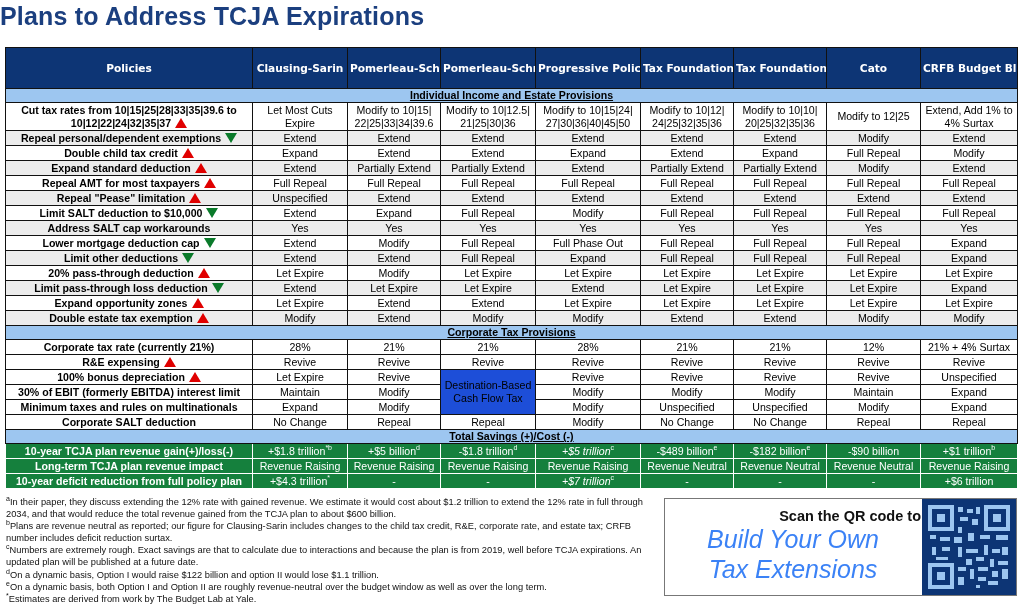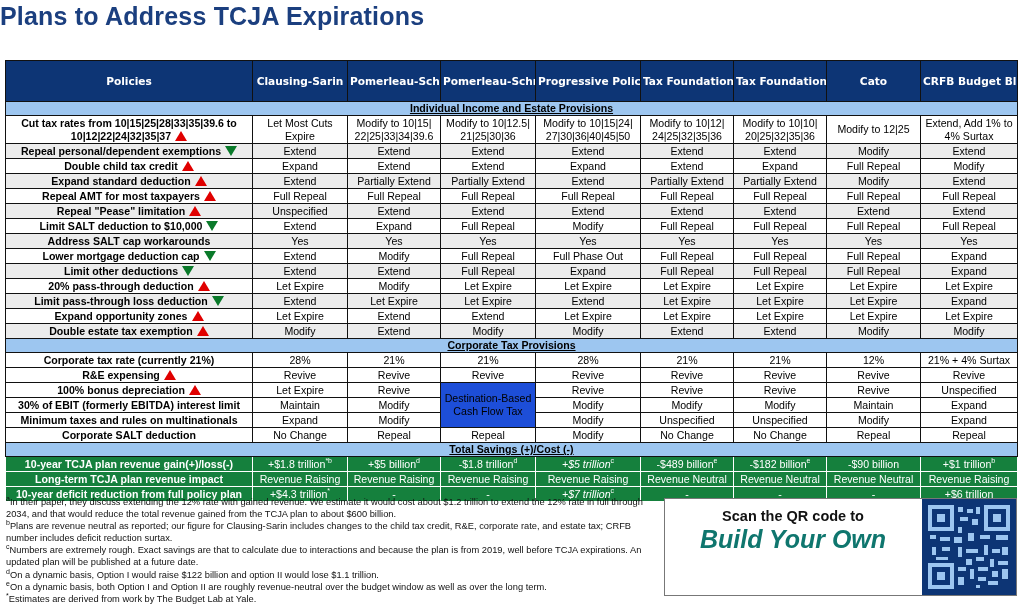--- a/index.html
+++ b/index.html
@@ -1,38 +1,38 @@
 <!DOCTYPE html>
 <html><head>
 <meta charset="utf-8">
 <style>
   html,body{margin:0;padding:0;background:#fff;}
   body{width:1024px;height:611px;overflow:hidden;position:relative;font-family:"Liberation Sans",sans-serif;}
   .title{position:absolute;left:0;top:2px;width:1024px;font-size:25px;font-weight:bold;color:#1b3f7f;letter-spacing:0.2px;}
-  table.main{position:absolute;left:5px;top:60px;width:1012px;border-collapse:collapse;table-layout:fixed;}
+  table.main{position:absolute;left:5px;top:47px;width:1012px;border-collapse:collapse;table-layout:fixed;}
   table.main td, table.main th{border:1px solid #111;padding:0 2px;font-size:10.6px;line-height:13px;text-align:center;white-space:nowrap;overflow:hidden;}
   th.hd{background:#0d3575;color:#fff;font-family:"DejaVu Sans",sans-serif;font-size:11.5px;font-weight:bold;height:40px;line-height:16px;white-space:normal;border-color:#111;}
   td.sec{background:#9dc6f0;font-weight:bold;font-size:10.8px;height:11px;line-height:11px;text-decoration:underline;}
   td.pol{text-align:left;font-weight:bold;padding-left:3px;margin-top:12px;}
   tr.r td{height:14px;}
   tr.r:nth-child(even) td{background:#fff;}
   tr.alt td{background:#ececec;}
   tr.tall td{height:27px;line-height:13px;white-space:normal;}
   tr.tot td{background:#15803d;color:#fff;height:14px;border-color:#fff;}
   tr.tot td.pol{color:#fff;}
   .up{display:inline-block;width:0;height:0;border-left:6px solid transparent;border-right:6px solid transparent;border-bottom:10px solid #e00000;vertical-align:-1px;margin-left:4px;}
   .down{display:inline-block;width:0;height:0;border-left:6px solid transparent;border-right:6px solid transparent;border-top:10px solid #0a7a2a;vertical-align:-1px;margin-left:4px;}
   sup{font-size:7px;line-height:0;}
   .it{font-style:italic;}
   .notes{position:absolute;left:6px;top:496px;width:650px;font-size:9.3px;line-height:12.1px;color:#111;}
   .notes p{margin:0;}
   .qrbox{position:absolute;left:664px;top:498px;width:351px;height:96px;border:1px solid #777;background:#fff;}
   .qrtext{position:absolute;left:0;top:0;width:256px;height:96px;text-align:center;}
-  .scan{font-size:14.5px;font-weight:bold;margin-top:9px;color:#111;}
-  .big{font-size:25px;font-weight:bold;font-style:italic;line-height:30px;color:#0f766e;}
+  .scan{font-size:14.5px;font-weight:bold;margin-top:9px;color:#111;text-align:right;}
+  .big{font-size:25px;font-weight:normal;font-style:italic;line-height:30px;color:#3b82f6;}
   .qr{position:absolute;right:0;top:0;width:94px;height:96px;background:#0d3575;}
 </style>
 </head>
 <body>
 
 <div class="title">Plans to Address TCJA Expirations</div>
 
 <table class="main">
   <colgroup>
     <col style="width:247px">
@@ -328,20 +328,21 @@
     <p><sup>c</sup><span>Numbers are extremely rough. Exact savings are that to calculate due to interactions and because the plan is from 2019, well before TCJA expirations. An updated plan will be published at a future date.</span></p>
     <p><sup>d</sup><span>On a dynamic basis, Option I would raise $122 billion and option II would lose $1.1 trillion.</span></p>
     <p><sup>e</sup><span>On a dynamic basis, both Option I and Option II are roughly revenue-neutral over the budget window as well as over the long term.</span></p>
     <p><sup>*</sup><span>Estimates are derived from work by The Budget Lab at Yale.</span></p>
   </div>
 
 <div class="qrbox">
   <div class="qrtext">
     <div class="scan">Scan the QR code to</div>
     <div class="big">Build Your Own</div>
+    <div class="big">Tax Extensions</div>
   </div>
   <div class="qr">
     <svg width="94" height="96" viewBox="0 0 94 96">
       <rect width="94" height="96" fill="#0d3575"></rect>
       <g fill="none" stroke="#9dc6f0" stroke-width="4">
         <rect x="8" y="8" width="22" height="22"></rect>
           <rect x="64" y="8" width="22" height="22"></rect>
           <rect x="8" y="66" width="22" height="22"></rect>
       </g>
       <g fill="#9dc6f0">

